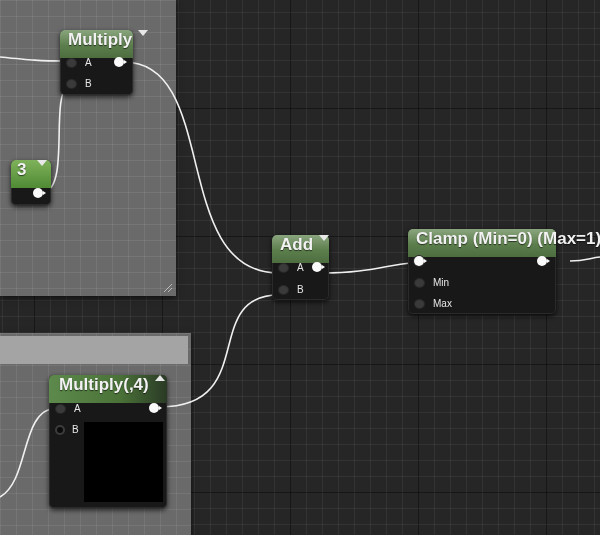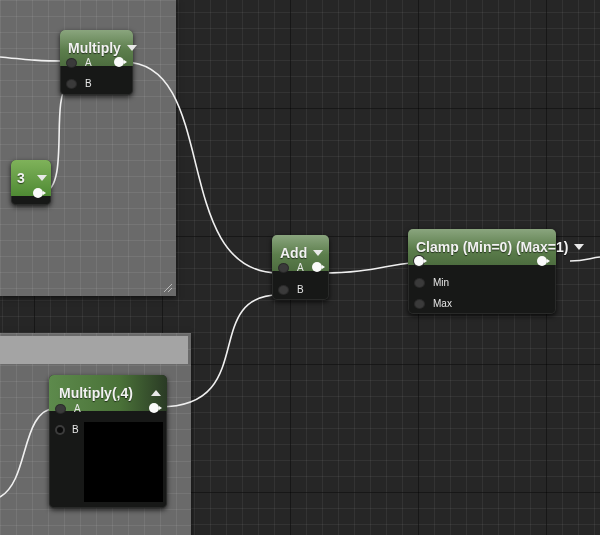--- a/index.html
+++ b/index.html
@@ -34,24 +34,24 @@
     position:absolute; right:4px; bottom:4px; width:10px; height:10px;
     background:repeating-linear-gradient(135deg, transparent 0 2px, rgba(220,220,220,0.7) 2px 3px);
     clip-path:polygon(100% 0,100% 100%,0 100%);
   }
   .node {
     position:absolute; background:#171817; border-radius:5px;
     box-shadow:0 2px 5px rgba(0,0,0,0.75), inset 0 0 0 1px rgba(255,255,255,0.08);
     color:#e8e8e8;
   }
   .node-header {
-    height:36px; border-radius:5px 5px 0 0;
+    height:28px; border-radius:5px 5px 0 0;
     background:linear-gradient(to bottom,#8aa57e 0%,#5c7e4c 55%,#4d6d3f 100%);
-    display:flex; align-items:center; padding:0 6px 0 8px;
-    font-size:14px; font-weight:bold; color:#f2f2f2; text-shadow:0 1px 1px rgba(0,0,0,0.6);
+    display:flex; align-items:flex-start; padding:0 6px 0 8px;
+    font-size:17px; font-weight:bold; color:#f2f2f2; text-shadow:0 1px 1px rgba(0,0,0,0.6);
     position:relative;
   }
   .node-header .title { flex:1; text-align:center; white-space:nowrap; }
   .collapse-arrow {
     width:0; height:0; border-left:5px solid transparent; border-right:5px solid transparent;
     border-top:6px solid #e8e8e8; margin-left:6px;
   }
   .collapse-arrow.up { border-top:none; border-bottom:6px solid #e8e8e8; }
   .pin-row { position:absolute; display:flex; align-items:center; font-size:10px; color:#e6e6e6; }
   .pin-in {

